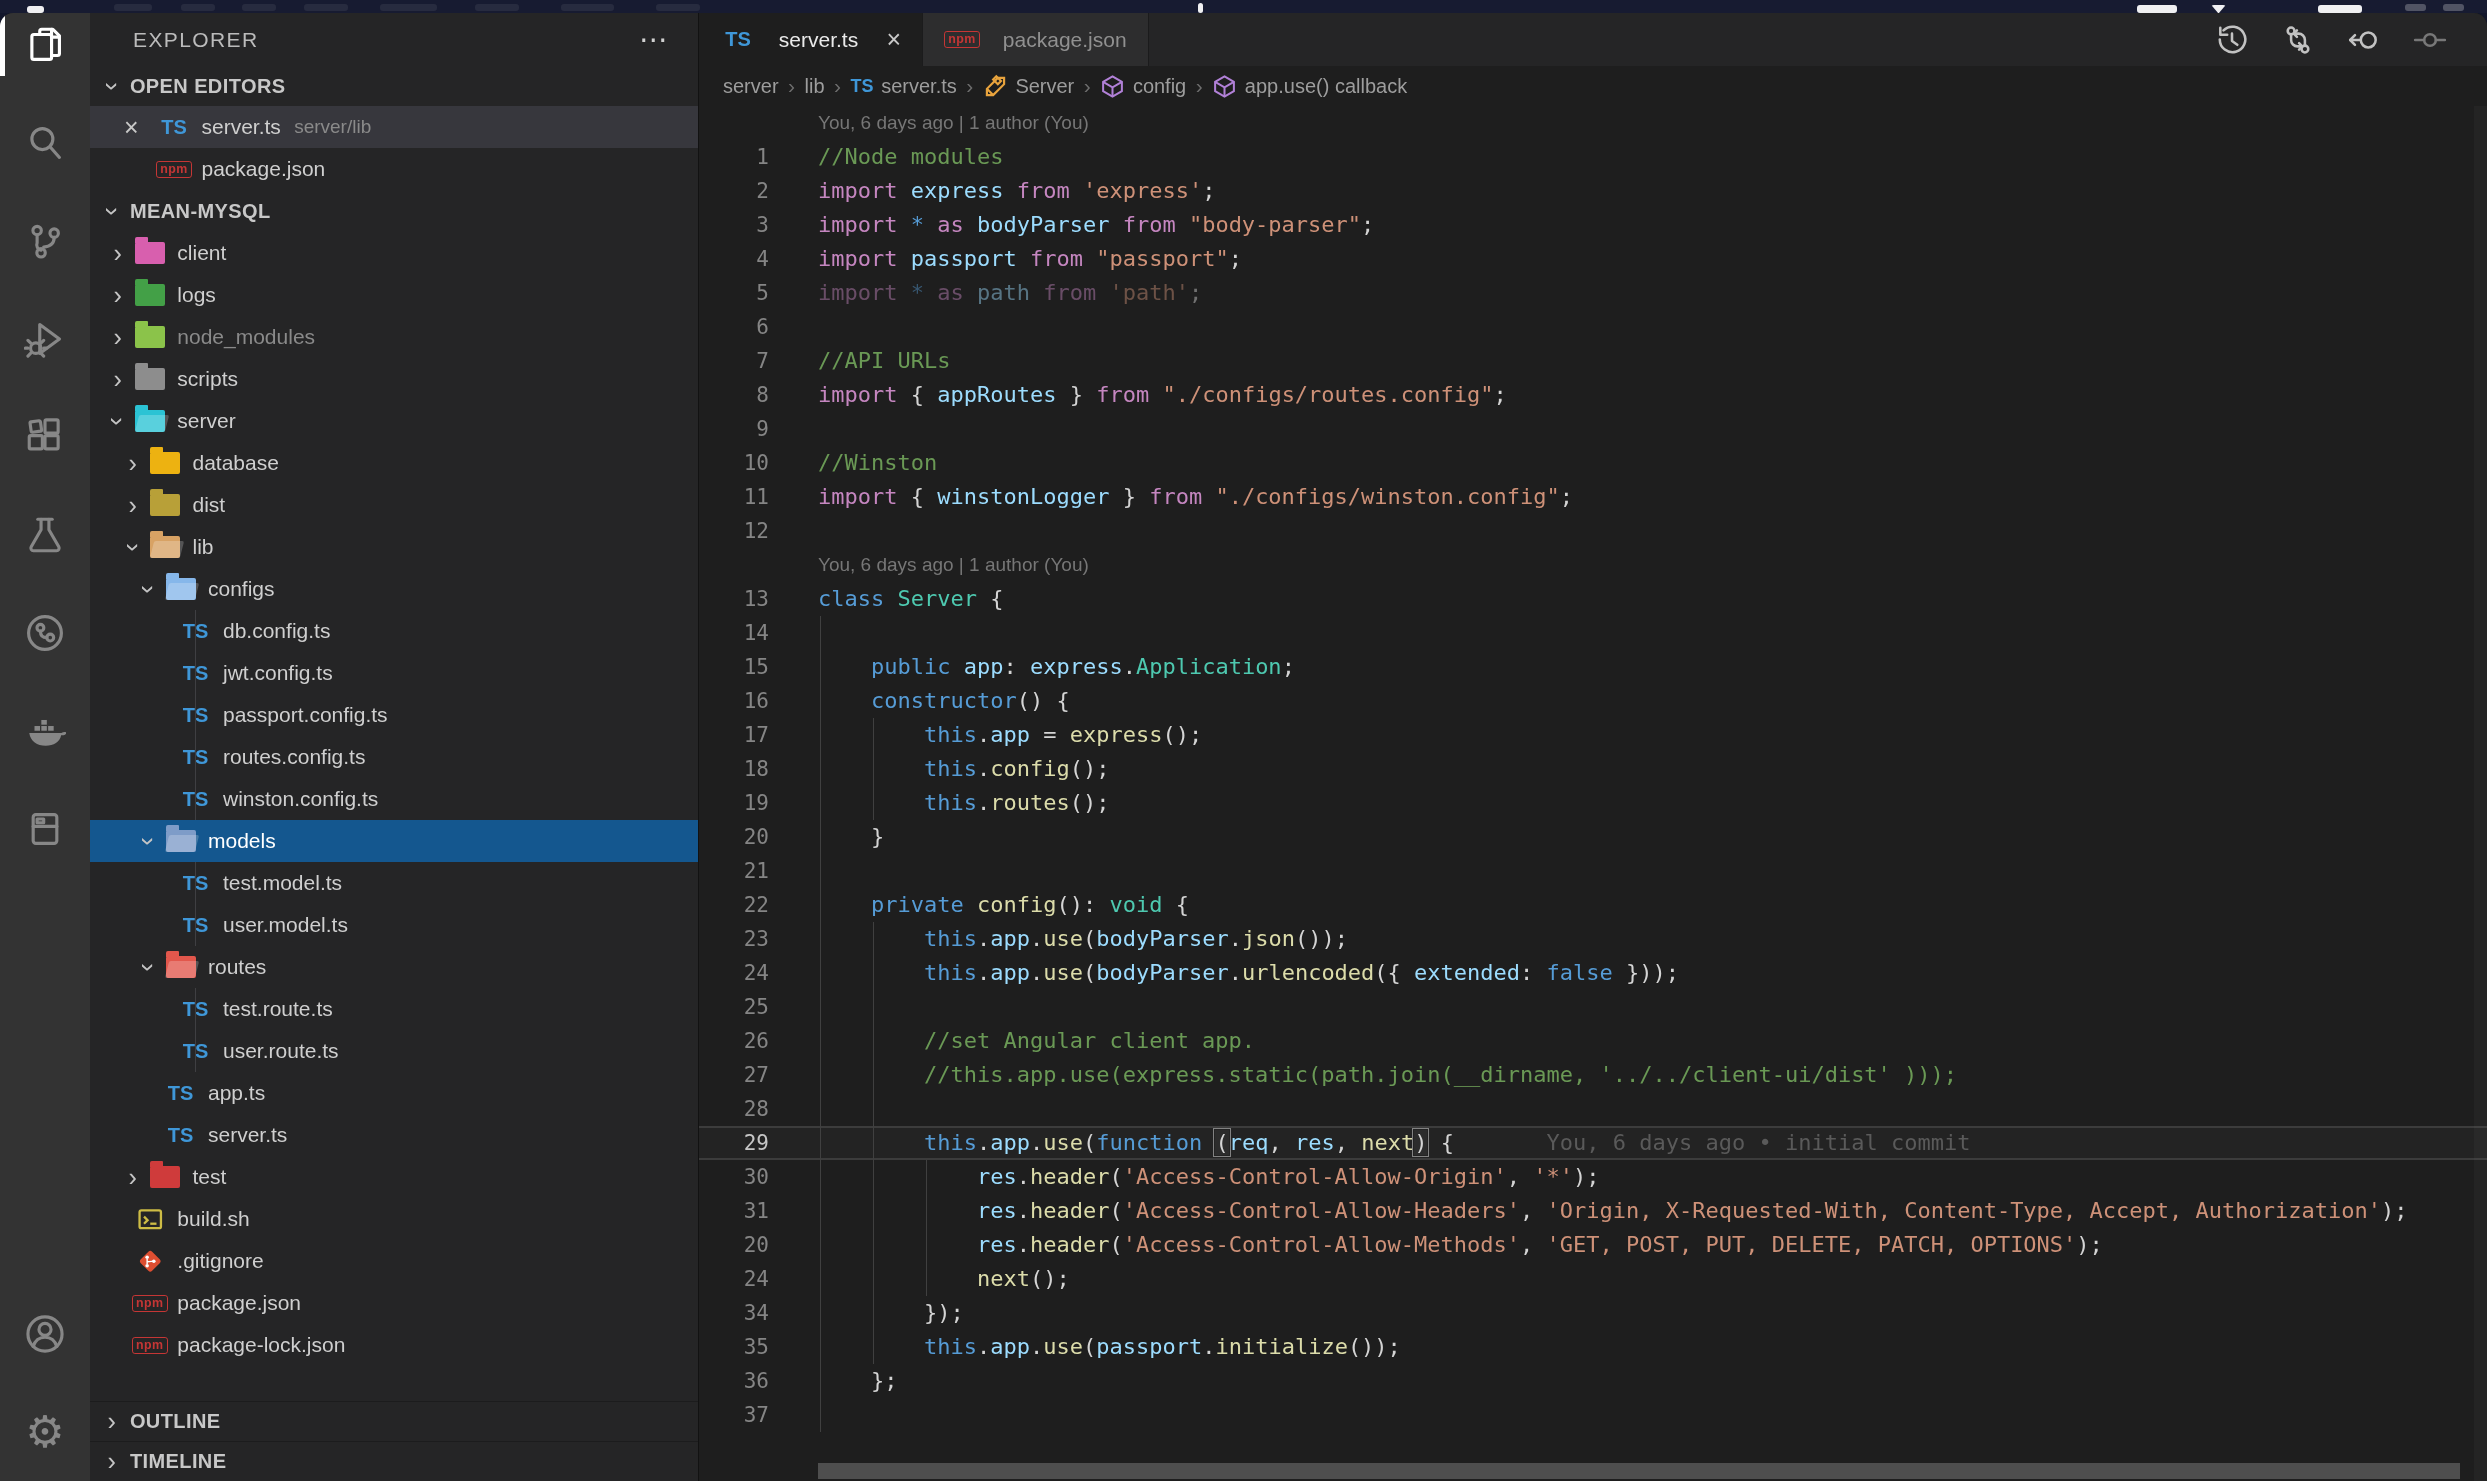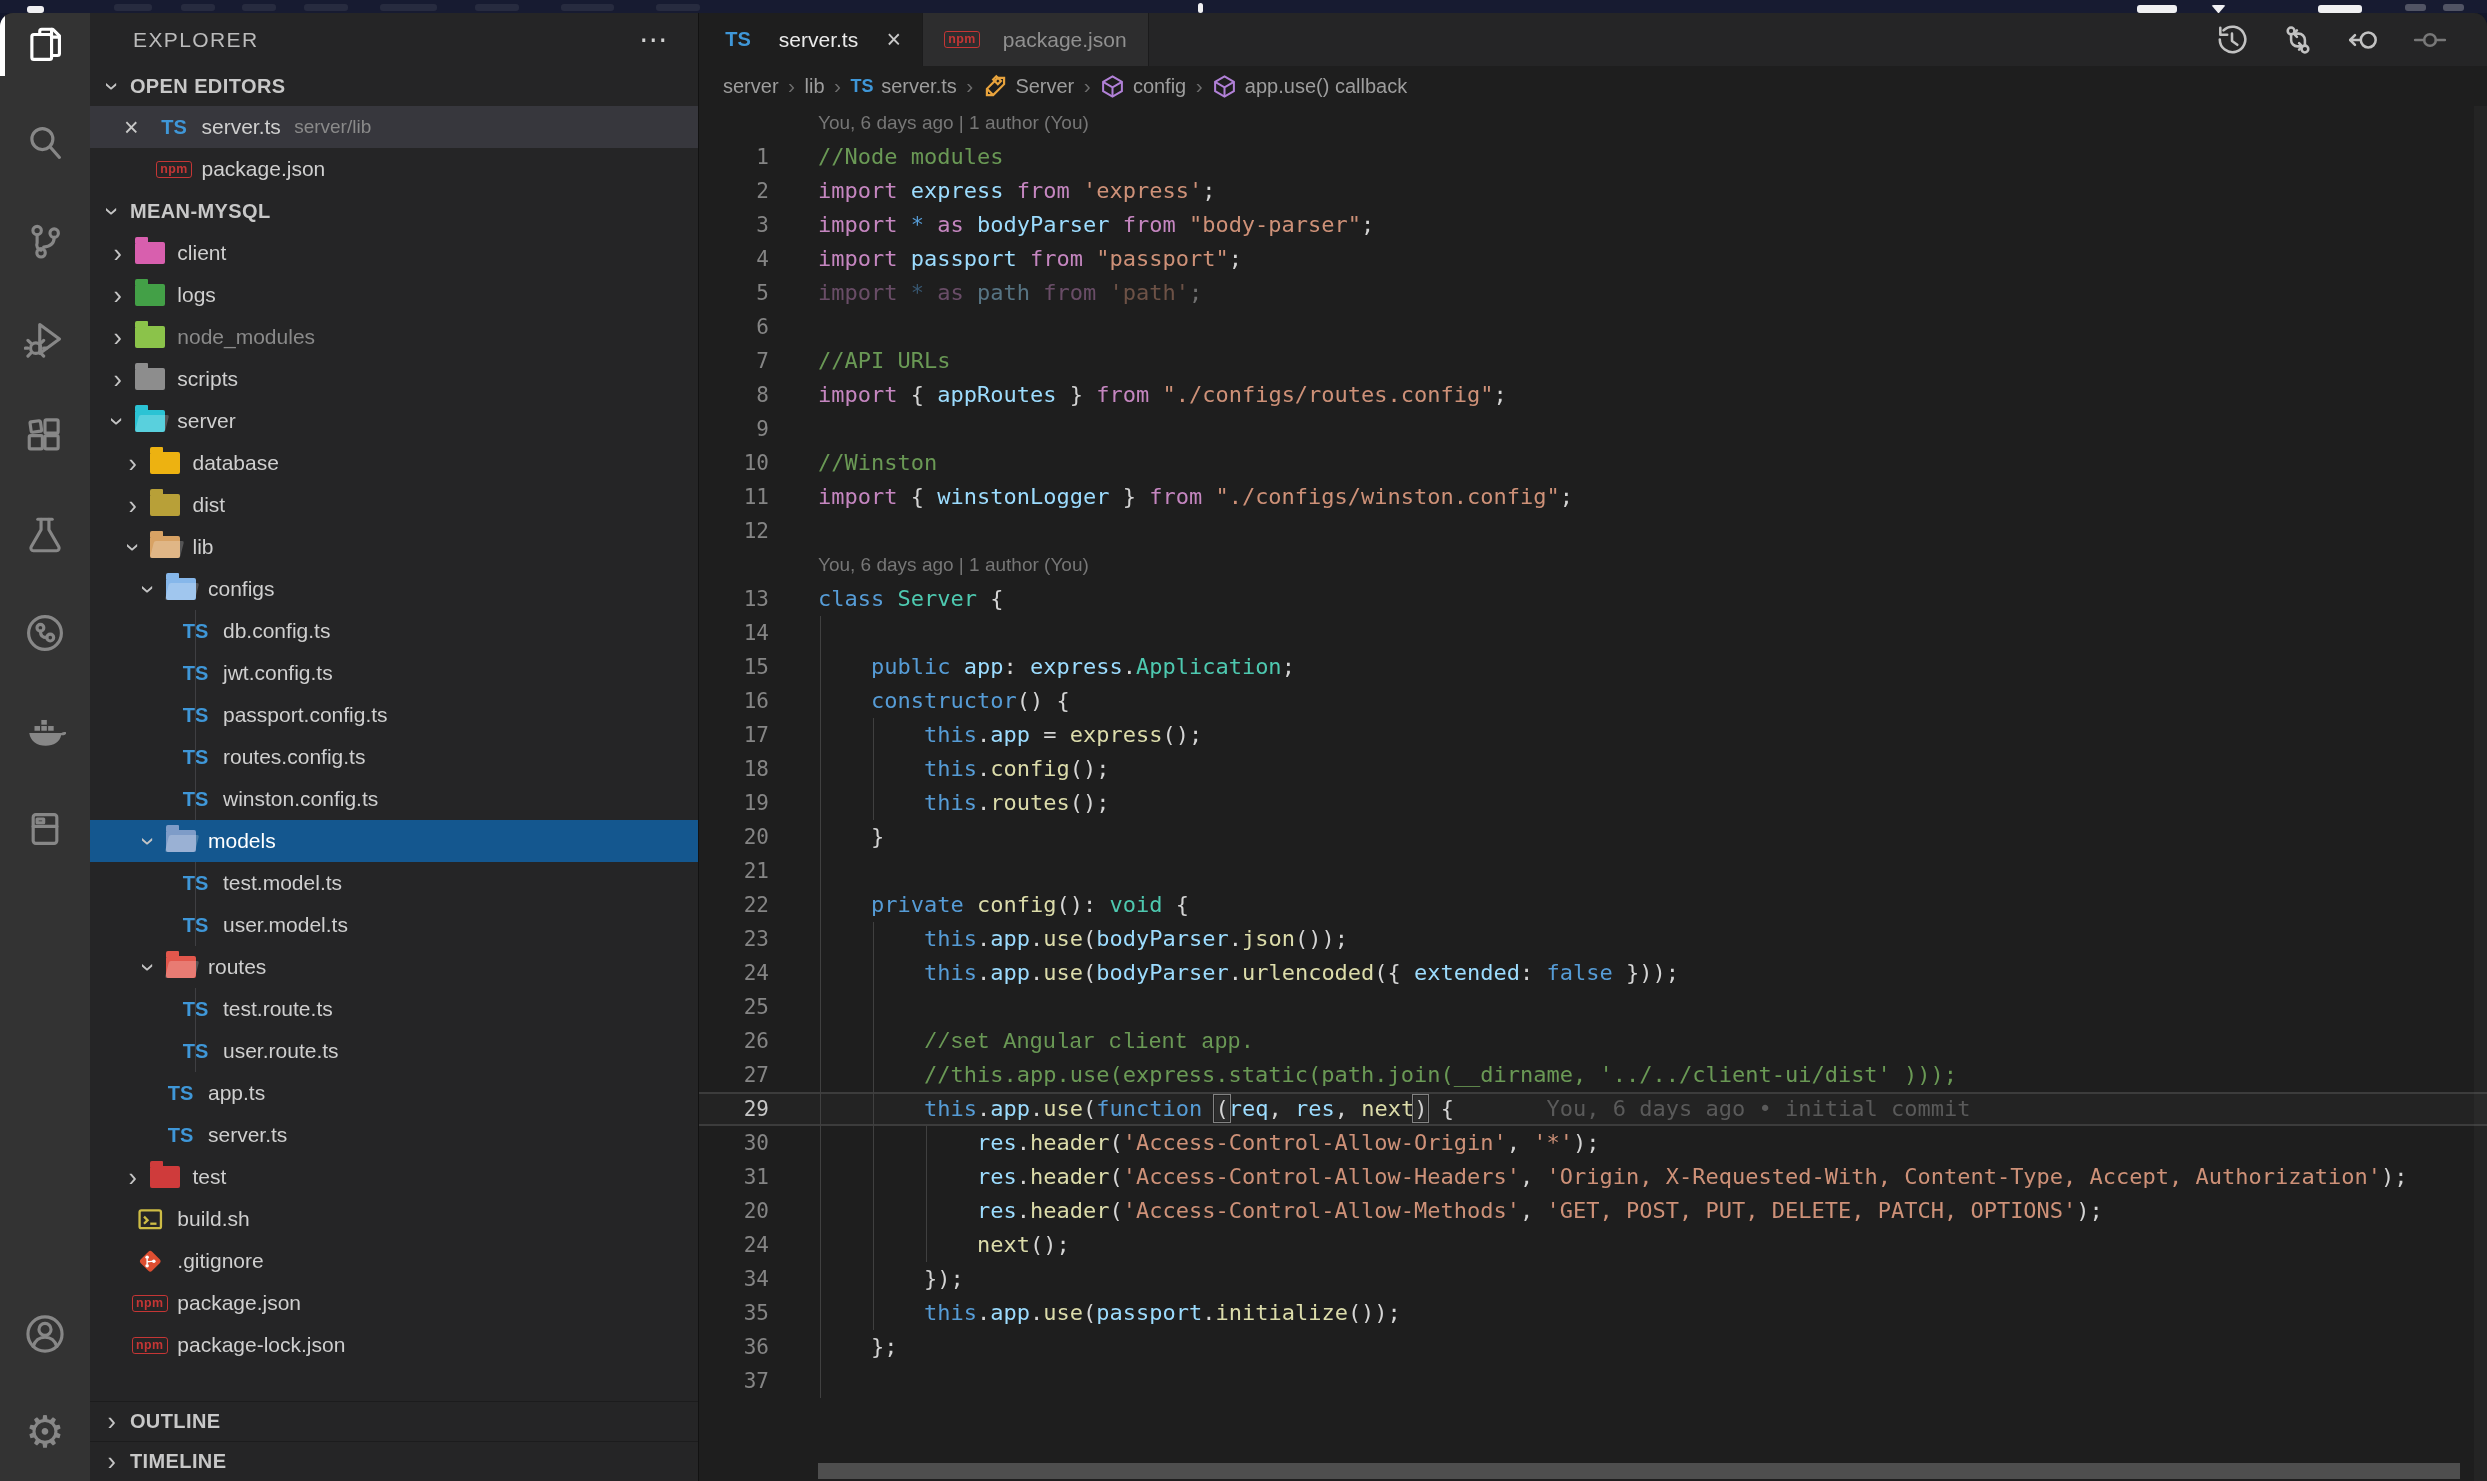--- a/index.html
+++ b/index.html
@@ -662,25 +662,29 @@
           <div class="cline">
             <span class="ln">24</span>
             <span class="ltext"><span class="guide" style="left: calc(0ch + 1.9px);"></span><span class="guide" style="left: calc(4ch + 1.9px);"></span><span class="tok" style="color: rgb(212, 212, 212);">        </span><span class="tok" style="color: rgb(86, 156, 214);">this</span><span class="tok" style="color: rgb(212, 212, 212);">.</span><span class="tok" style="color: rgb(156, 220, 254);">app</span><span class="tok" style="color: rgb(212, 212, 212);">.</span><span class="tok" style="color: rgb(220, 220, 170);">use</span><span class="tok" style="color: rgb(212, 212, 212);">(</span><span class="tok" style="color: rgb(156, 220, 254);">bodyParser</span><span class="tok" style="color: rgb(212, 212, 212);">.</span><span class="tok" style="color: rgb(220, 220, 170);">urlencoded</span><span class="tok" style="color: rgb(212, 212, 212);">({ </span><span class="tok" style="color: rgb(156, 220, 254);">extended</span><span class="tok" style="color: rgb(212, 212, 212);">: </span><span class="tok" style="color: rgb(86, 156, 214);">false</span><span class="tok" style="color: rgb(212, 212, 212);"> }));</span></span>
           </div>
           <div class="cline">
             <span class="ln">25</span>
             <span class="ltext"><span class="guide" style="left: calc(0ch + 1.9px);"></span><span class="guide" style="left: calc(4ch + 1.9px);"></span></span>
           </div>
           <div class="cline">
             <span class="ln">26</span>
-            <span class="ltext"><span class="guide" style="left: calc(0ch + 1.9px);"></span><span class="guide" style="left: calc(4ch + 1.9px);"></span><span class="tok" style="color: rgb(212, 212, 212);">        </span><span class="tok" style="color: rgb(106, 153, 85); font-family: Liberation Mono, monospace;">//set Angular client app.</span></span>
+            <span class="ltext"><span class="guide" style="left: calc(0ch + 1.9px);"></span><span class="guide" style="left: calc(4ch + 1.9px);"></span><span class="tok" style="color: rgb(212, 212, 212);">        </span><span class="tok" style="color: rgb(106, 153, 85);">//set Angular client app.</span></span>
           </div>
           <div class="cline">
             <span class="ln">27</span>
             <span class="ltext"><span class="guide" style="left: calc(0ch + 1.9px);"></span><span class="guide" style="left: calc(4ch + 1.9px);"></span><span class="tok" style="color: rgb(212, 212, 212);">        </span><span class="tok" style="color: rgb(106, 153, 85); text-align: center;">//this.app.use(express.static(path.join(__dirname, '../../client-ui/dist' )));</span></span>
+          </div>
+          <div class="cline">
+            <span class="ln">28</span>
+            <span class="ltext"><span class="guide" style="left: calc(0ch + 1.9px);"></span><span class="guide" style="left: calc(4ch + 1.9px);"></span></span>
           </div>
           <div class="cline current">
             <span class="ln">29</span>
             <span class="ltext"><span class="guide" style="left: calc(0ch + 1.9px);"></span><span class="guide" style="left: calc(4ch + 1.9px);"></span><span class="tok" style="color: rgb(212, 212, 212);">        </span><span class="tok" style="color: rgb(86, 156, 214);">this</span><span class="tok" style="color: rgb(212, 212, 212);">.</span><span class="tok" style="color: rgb(156, 220, 254);">app</span><span class="tok" style="color: rgb(212, 212, 212);">.</span><span class="tok" style="color: rgb(220, 220, 170);">use</span><span class="tok" style="color: rgb(212, 212, 212);">(</span><span class="tok" style="color: rgb(86, 156, 214);">function </span><span class="tok brk" style="color: rgb(212, 212, 212);">(</span><span class="tok" style="color: rgb(156, 220, 254);">req</span><span class="tok" style="color: rgb(212, 212, 212);">, </span><span class="tok" style="color: rgb(156, 220, 254);">res</span><span class="tok" style="color: rgb(212, 212, 212);">, </span><span class="tok" style="color: rgb(220, 220, 170);">next</span><span class="tok brk" style="color: rgb(212, 212, 212);">)</span><span class="tok" style="color: rgb(212, 212, 212);"> {</span><span class="blame">You, 6 days ago • initial commit</span></span>
           </div>
           <div class="cline">
             <span class="ln">30</span>
             <span class="ltext"><span class="guide" style="left: calc(0ch + 1.9px);"></span><span class="guide" style="left: calc(4ch + 1.9px);"></span><span class="guide" style="left: calc(8ch + 1.9px);"></span><span class="tok" style="color: rgb(212, 212, 212);">            </span><span class="tok" style="color: rgb(156, 220, 254);">res</span><span class="tok" style="color: rgb(212, 212, 212);">.</span><span class="tok" style="color: rgb(220, 220, 170);">header</span><span class="tok" style="color: rgb(212, 212, 212);">(</span><span class="tok" style="color: rgb(206, 145, 120);">'Access-Control-Allow-Origin'</span><span class="tok" style="color: rgb(212, 212, 212);">, </span><span class="tok" style="color: rgb(206, 145, 120);">'*'</span><span class="tok" style="color: rgb(212, 212, 212);">);</span></span>
           </div>
           <div class="cline">

